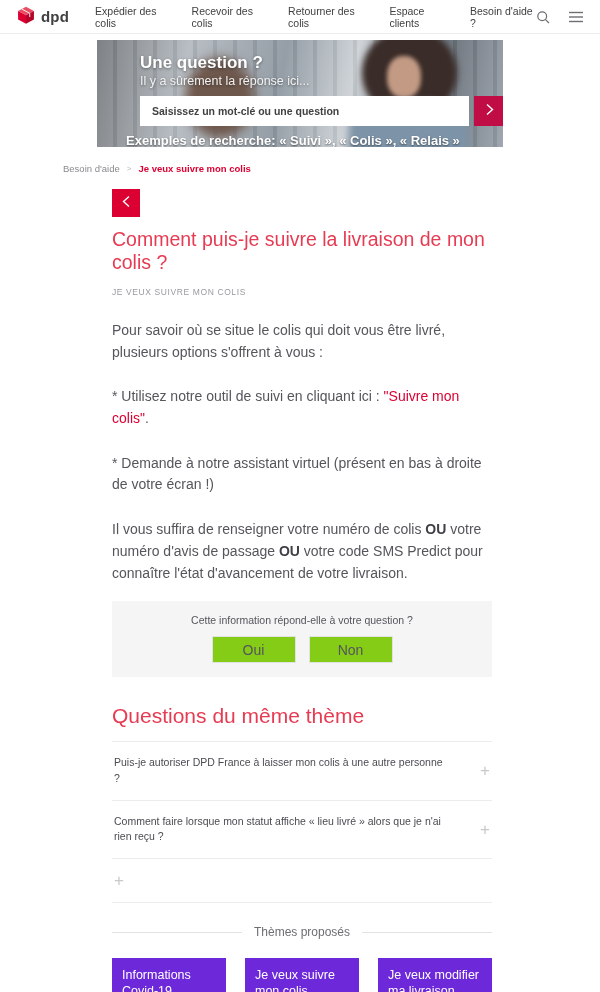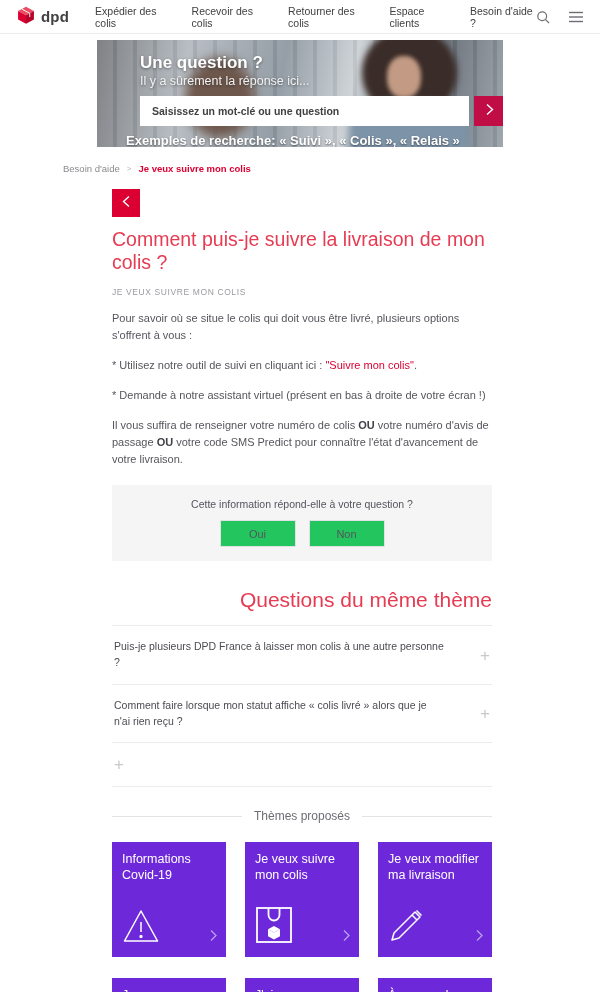--- a/index.html
+++ b/index.html
@@ -44,33 +44,33 @@
   .crumb-parent { color:#8a8a8f; cursor:pointer; text-decoration:none; }
   .crumb-sep { color:#b5b5ba; font-size:8px; }
   .crumb-current { color:#dc0032; font-weight:bold; cursor:pointer; text-decoration:none; }
 
   
   .main { width:380px; margin-left:112px; }
   .back-btn { margin-top:15px; width:28px; height:28px; background:#dc0032; border:0;
     display:flex; align-items:center; justify-content:center; cursor:pointer; }
   h1.article-title { margin-top:11px; font-size:19.5px; font-weight:400; color:#e63b52; line-height:1.18; }
   .kicker { margin-top:13px; font-size:8.5px; letter-spacing:.6px; color:#9a9aa0; }
-  .para { margin-top:13px; font-size:11px; color:#55555c; line-height:1.55; }
+  .para { margin-top:23px; font-size:14px; color:#55555c; line-height:1.55; }
   .para .red-link { color:#dc0032; cursor:pointer; text-decoration:none; }
   .para b { color:#3f3f46; }
 
   
   .feedback { margin-top:17px; background:#f5f5f6; padding:13px 10px 14px; text-align:center; }
   .feedback-q { font-size:10.5px; color:#55555c; }
   .feedback-btns { margin-top:10px; display:flex; justify-content:center; gap:13px; }
-  .feedback-btns button { width:76px; height:27px; background:#22c55e; border:1px solid #e2e2e4;
-    font-family:"Liberation Sans",sans-serif; font-size:11px; color:#55555c; cursor:pointer; }
-
-  
-  .questions-title { margin-top:27px; text-align:right; font-size:21px; font-weight:400; color:#e63b52; }
+  .feedback-btns button { width:84px; height:27px; background:#84cc16; border:1px solid #e2e2e4;
+    font-family:"Liberation Sans",sans-serif; font-size:14px; color:#55555c; cursor:pointer; }
+
+  
+  .questions-title { margin-top:27px; text-align:left; font-size:21px; font-weight:400; color:#e63b52; }
   .accordion { margin-top:13px; }
   .acc-item { border-top:1px solid #ececee; padding:13px 2px; display:flex;
     justify-content:space-between; align-items:center; gap:14px; cursor:pointer; }
   .acc-item:last-child { border-bottom:1px solid #ececee; }
   .acc-text { font-size:10.5px; color:#4b4b52; line-height:1.5; max-width:330px; }
   .acc-plus { color:#c9c9cc; font-size:17px; font-weight:300; line-height:1; cursor:pointer; }
 
   
   .themes-head { margin-top:22px; display:flex; align-items:center; gap:12px; }
   .themes-head .line { flex:1; height:1px; background:#e3e3e6; }
@@ -173,25 +173,25 @@
     <div class="feedback-q">Cette information répond-elle à votre question ?</div>
     <div class="feedback-btns">
       <button>Oui</button>
       <button>Non</button>
     </div>
   </div>
 
   <h2 class="questions-title">Questions du même thème</h2>
   <div class="accordion">
     <div class="acc-item">
-      <span class="acc-text">Puis-je plusieurs DPD France à laisser mon colis à une autre personne ?</span>
+      <span class="acc-text">Puis-je autoriser DPD France à laisser mon colis à une autre personne ?</span>
       <span class="acc-plus">+</span>
     </div>
     <div class="acc-item">
-      <span class="acc-text">Comment faire lorsque mon statut affiche « colis livré » alors que je n'ai rien reçu ?</span>
+      <span class="acc-text">Comment faire lorsque mon statut affiche « lieu livré » alors que je n'ai rien reçu ?</span>
       <span class="acc-plus">+</span>
     </div>
     <div class="acc-item">
       <span class="acc-plus">+</span>
     </div>
   </div>
 
   <div class="themes-head">
     <span class="line"></span>
     <span class="label">Thèmes proposés</span>

